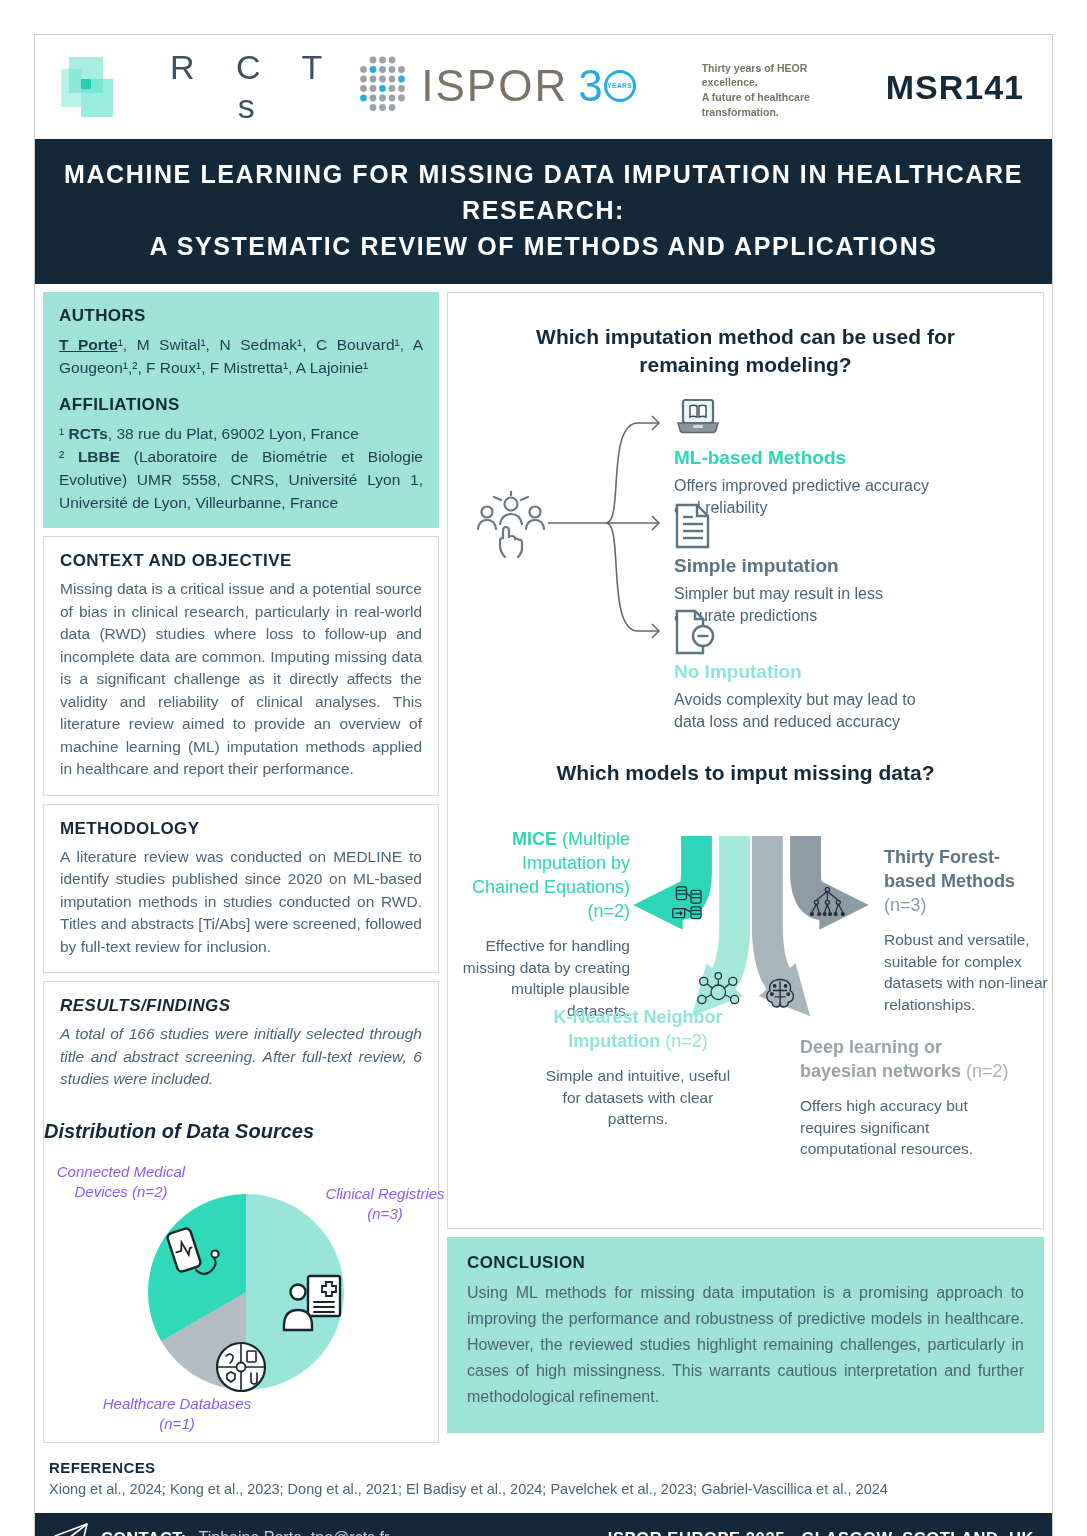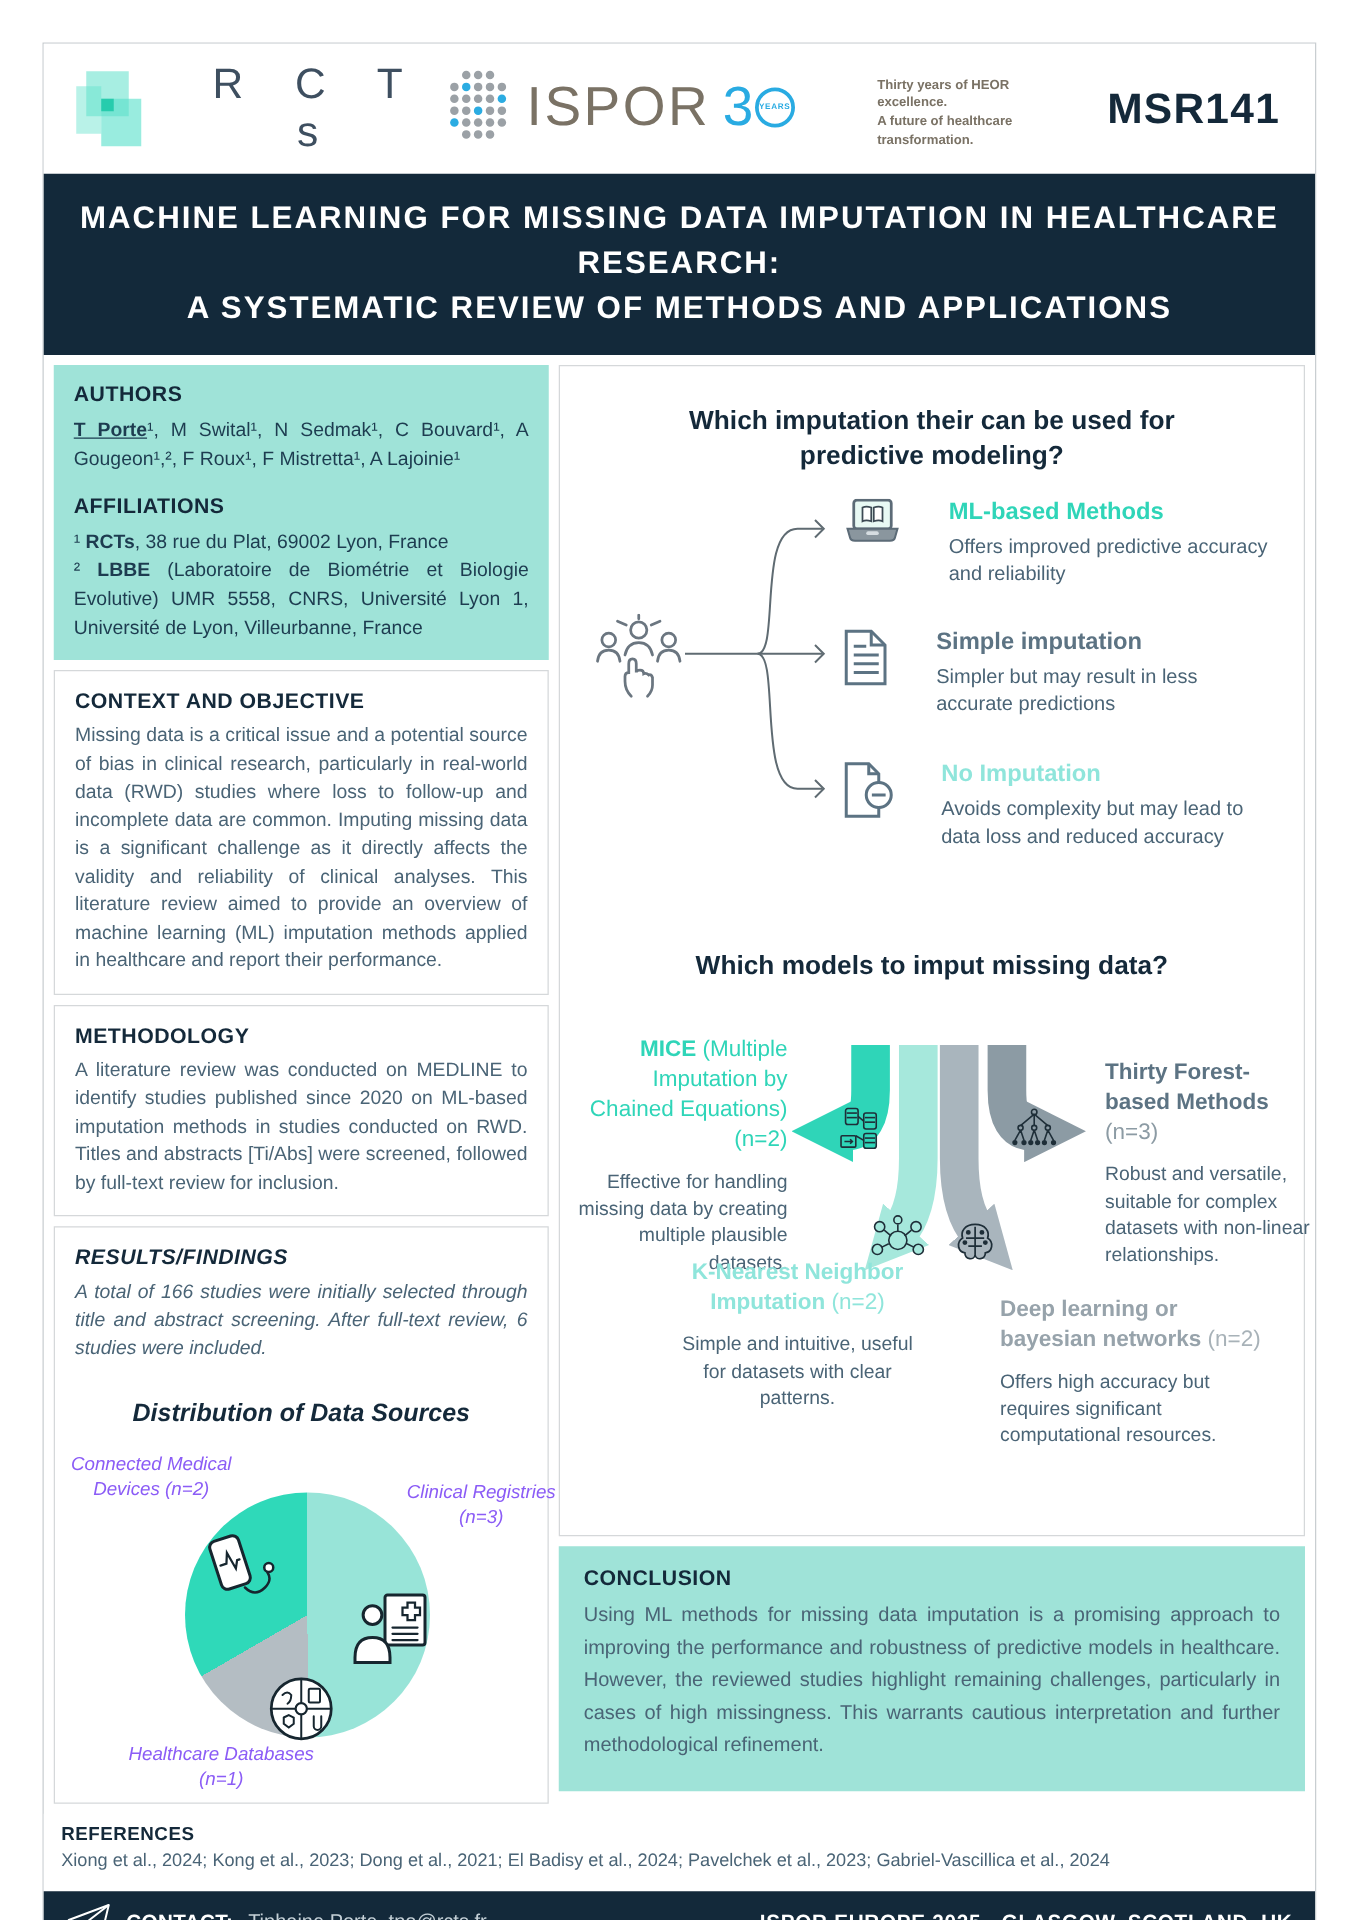--- a/index.html
+++ b/index.html
@@ -38,37 +38,37 @@
   .box.teal { background:#9fe3d8; border:none; }
   .sec-heading { font-size:17px; font-weight:bold; color:#14293a; letter-spacing:.4px; margin-bottom:7px; }
   .body-text { font-size:15.5px; line-height:22.5px; color:#4a6476; text-align:justify; }
   .authors-text { font-size:15.5px; line-height:23px; color:#1d3c50; text-align:justify; margin-bottom:16px; }
   .authors-text .lead { font-weight:bold; text-decoration:underline; }
   .affil-text { font-size:15.5px; line-height:23px; color:#1d3c50; text-align:justify; }
   .affil-text b { font-weight:bold; }
 
   
   .results-box { position:relative; height:462px;font-style:italic; }
-  .pie-title { position:absolute; left:0; top:138px; width:100%; text-align:center; font-size:20px; font-weight:bold; color:#14293a; }
+  .pie-title { position:absolute; left:0; top:138px; width:100%; font-size:20px; font-weight:bold; color:#14293a; }
   .pie { position:absolute; left:104px; top:212px; width:196px; height:196px; border-radius:50%;
          background:conic-gradient(#98e4d8 0deg 180deg, #b4bdc3 180deg 240deg, #2fd9b9 240deg 360deg); }
   .pie-label { position:absolute; font-size:15px; line-height:20px; color:#8b5cf6; text-align:center; }
   .lbl-connected  { left:4px;   top:180px; width:146px; }
   .lbl-clinical   { left:276px; top:202px; width:130px; }
   .lbl-healthcare { left:48px;  top:412px; width:170px; }
   .pie-icon { position:absolute; }
 
   
   .panel { position:relative; border:1px solid #d5d8da; background:#fff; height:937px; }
   .q-heading { position:absolute; left:0; width:100%; text-align:center; font-size:21px; font-weight:bold; color:#14293a; line-height:28px; }
   .q1 { top:30px; } .q1 span { display:block; max-width:470px; margin:0 auto; }
   .q2 { top:466px; }
   .people-icon { position:absolute; left:26px; top:198px; }
   .branch-lines { position:absolute; left:98px; top:102px; }
-  .branch { position:absolute; display:flex; gap:37px; }
+  .branch { position:absolute; display:flex; gap:6px;flex-direction:column; }
   .branch .bicon { flex:0 0 auto; }
   .branch-title { font-size:19px; font-weight:bold; margin-bottom:6px; }
   .bt-ml { color:#2fd5b8; } .bt-simple { color:#5c7383; } .bt-none { color:#8fe5db; }
   .branch-desc { font-size:16px; line-height:22px; color:#4a6476; width:272px; }
   .branch1 { left:226px; top:106px; }
   .branch2 { left:226px; top:210px; }
   .branch3 { left:226px; top:316px; }
 
   .model-block { position:absolute; }
   .model-head { font-size:18px; line-height:24px; margin-bottom:12px; }
@@ -246,21 +246,21 @@
           <div>Healthcare Databases</div>
             <div>(n=1)</div>
         </div>
       </div>
     </div>
 
     <div class="right-col">
       <div class="panel">
 
         <div class="q-heading q1">
-            <span>Which imputation their can be used for predictive modeling?</span>
+            <span>Which imputation method can be used for remaining modeling?</span>
           </div>
 
         <div class="people-icon">
           <svg width="74" height="70" viewBox="0 0 74 70" fill="none" stroke="#6b7680" stroke-width="2.2" stroke-linecap="round">
             <path d="M20,6 L27,9 M54,6 L47,9 M37,1 L37,4"></path>
             <circle cx="37" cy="13" r="6.5"></circle>
             <path d="M26,33 Q28,23 37,23 Q46,23 48,33"></path>
             <circle cx="13" cy="21" r="5.5"></circle>
             <path d="M4,38 Q5,29 13,29 Q21,29 22,38"></path>
             <circle cx="61" cy="21" r="5.5"></circle>

